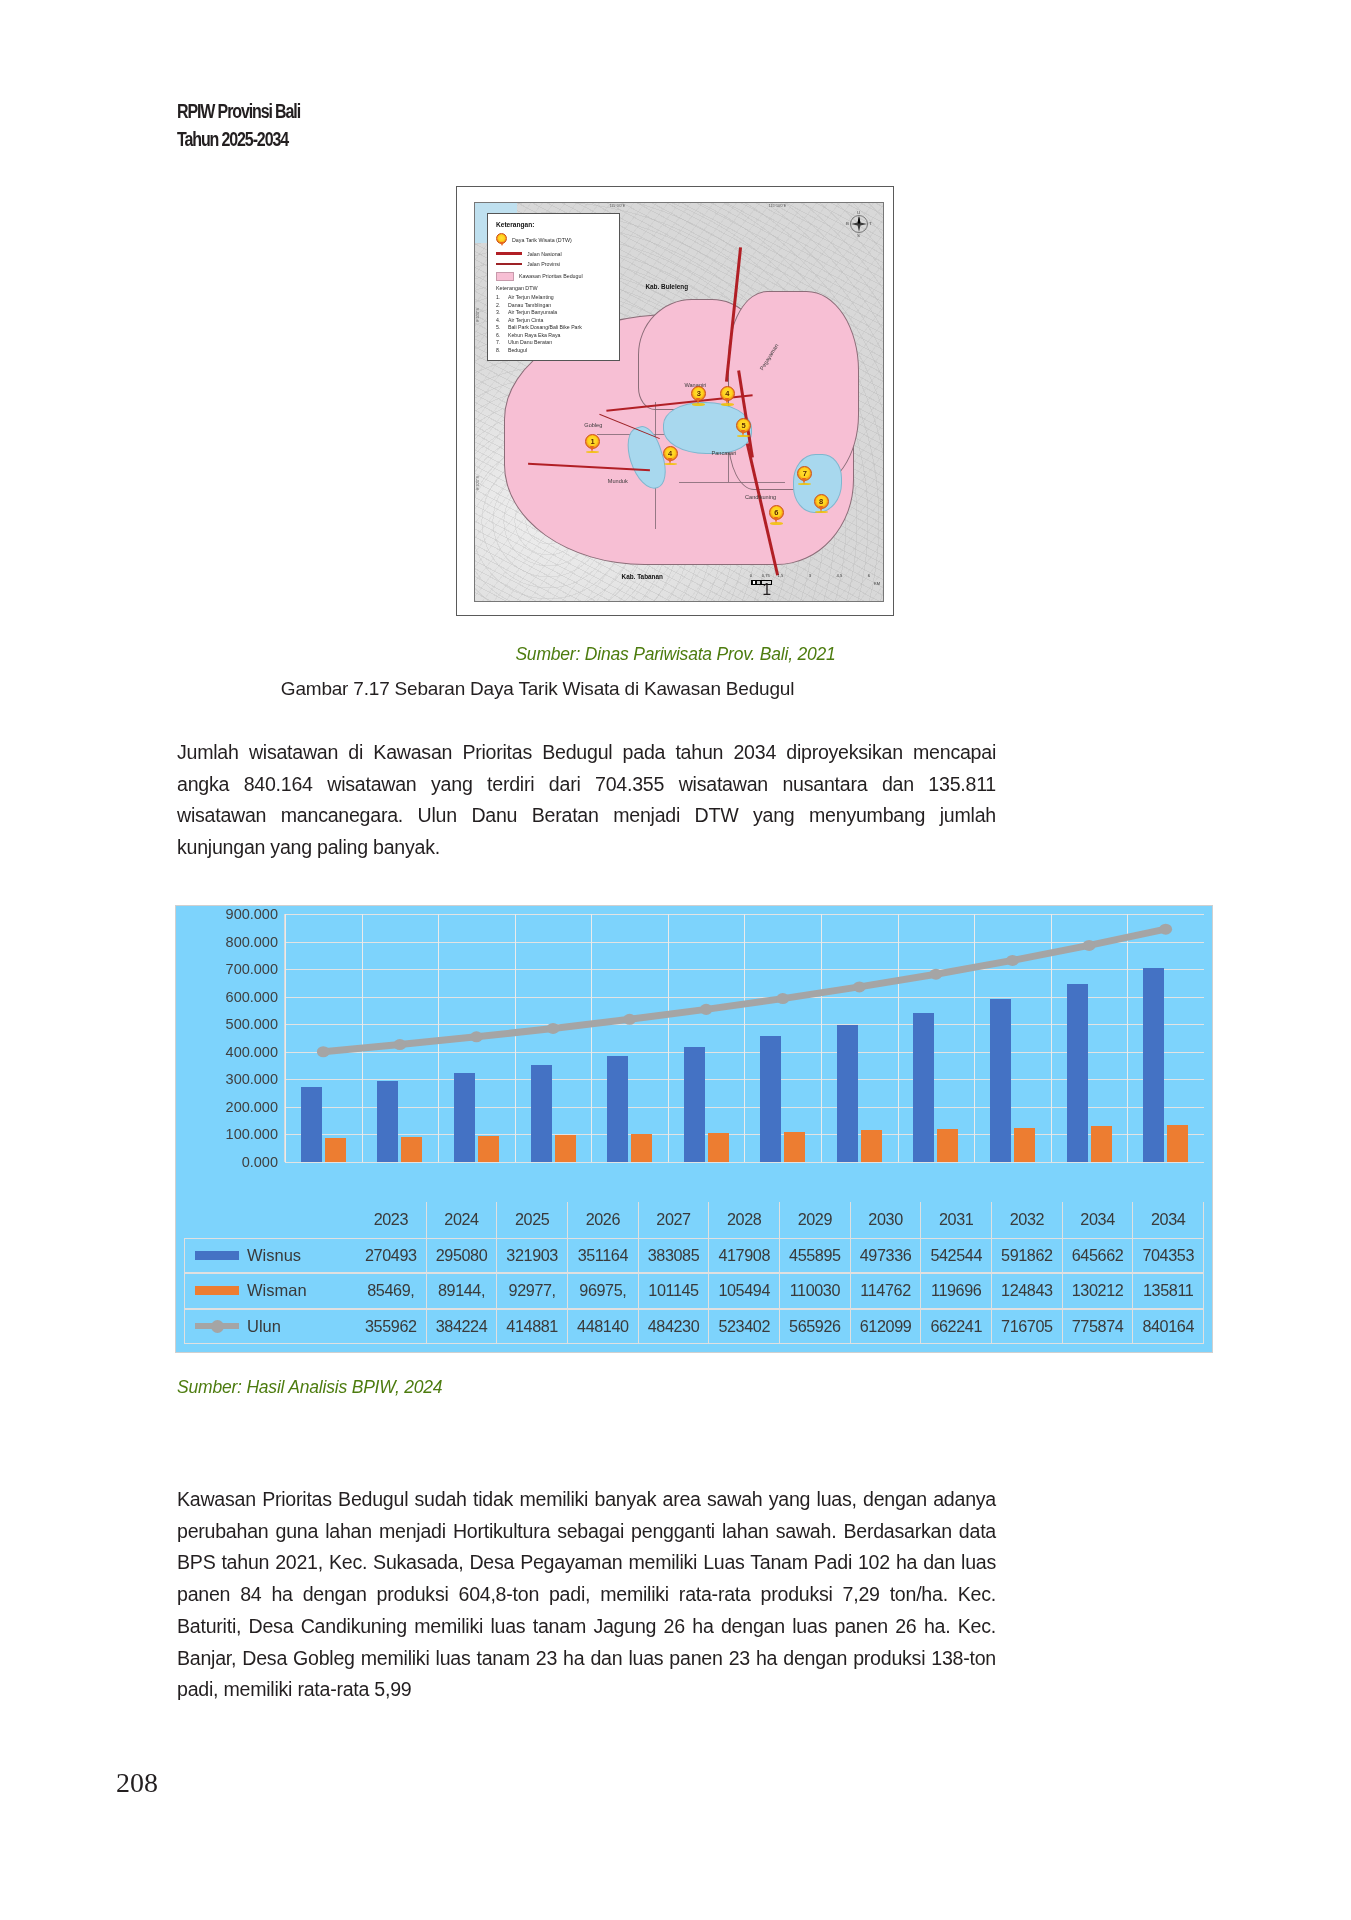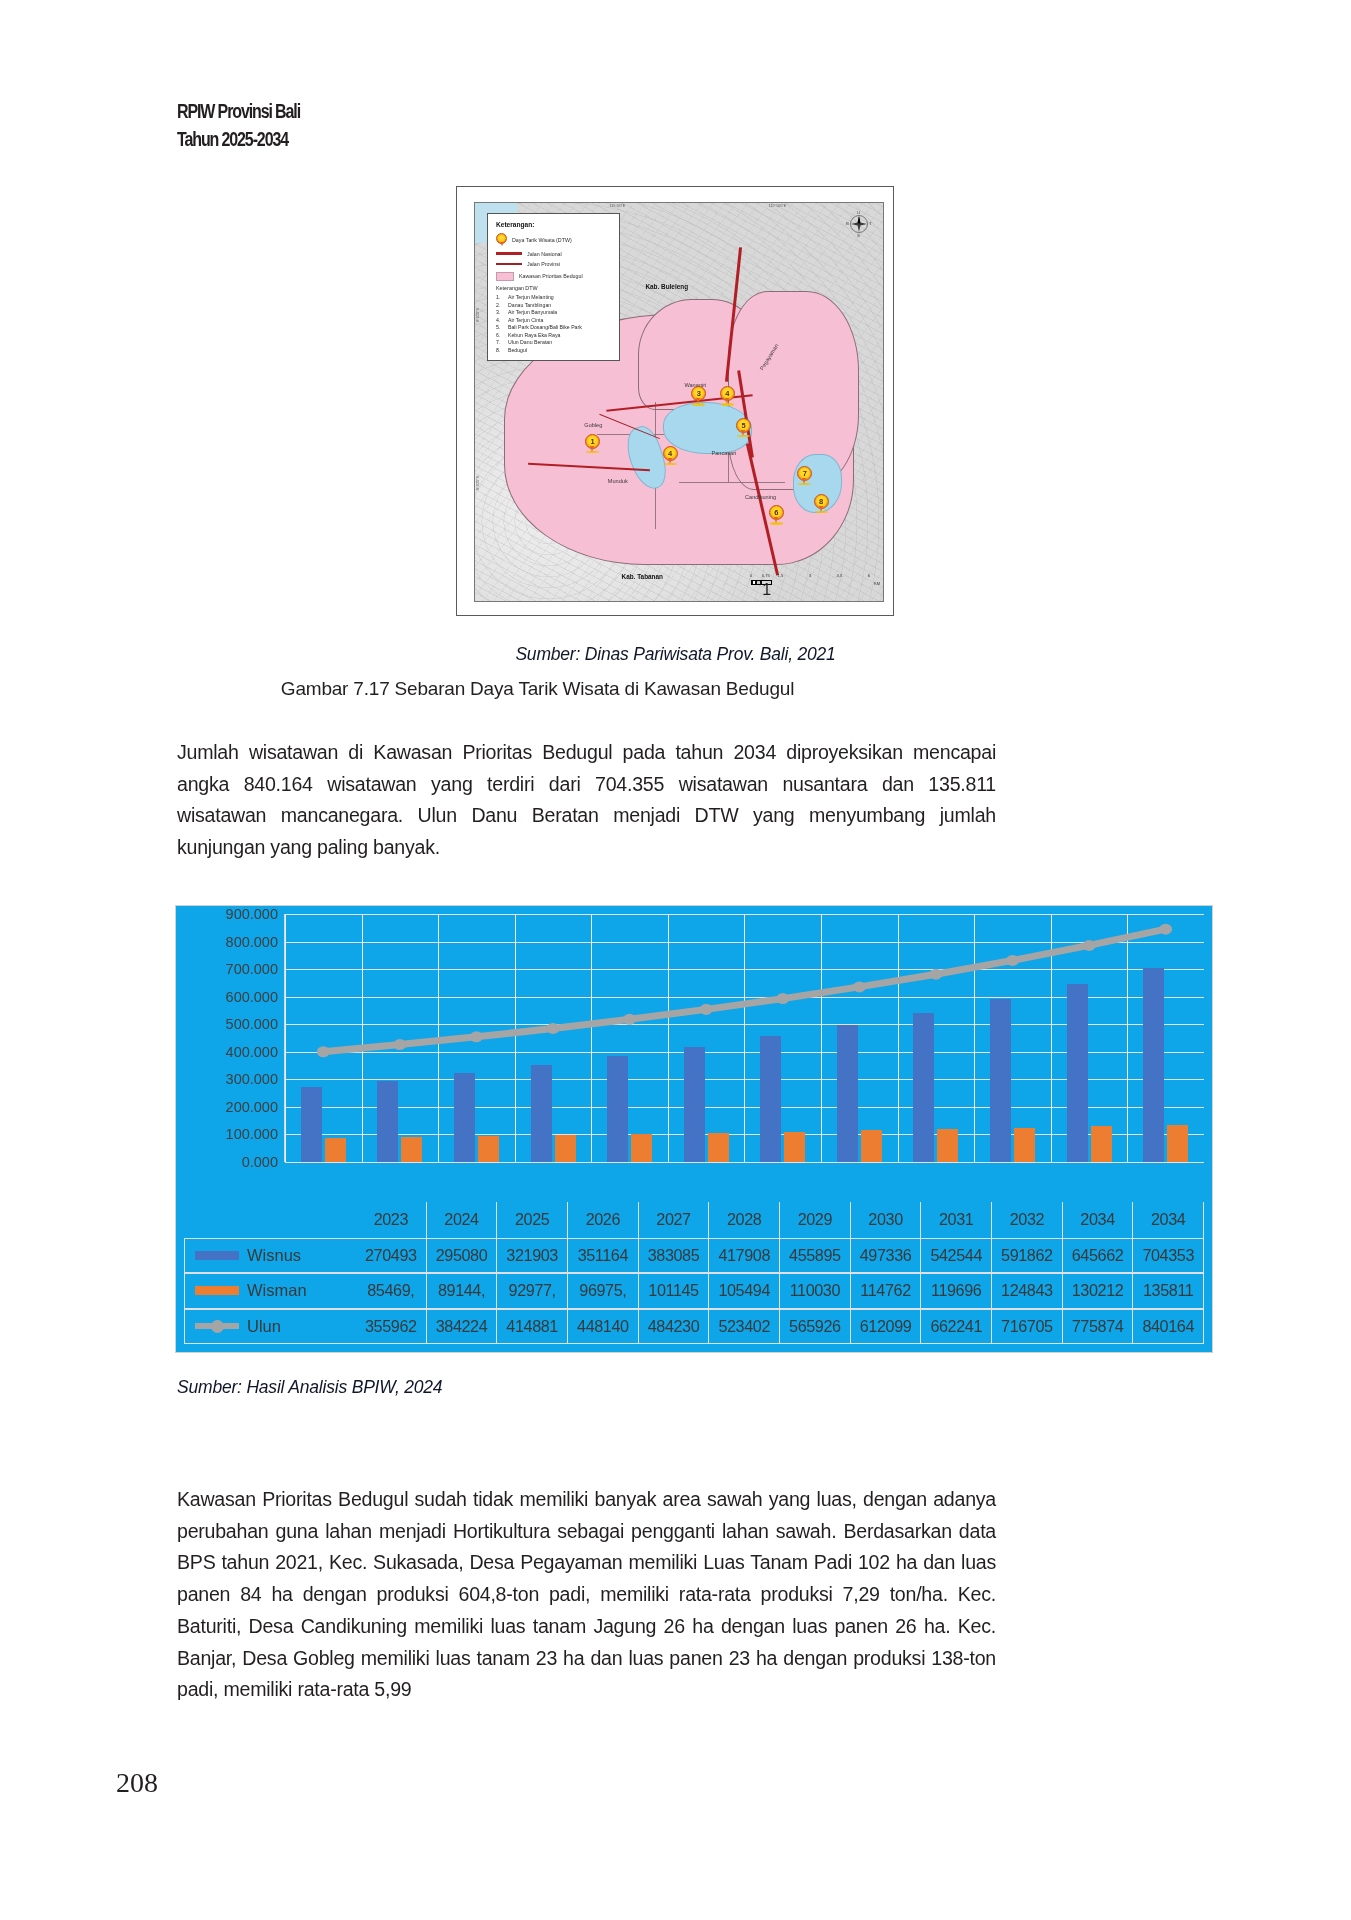--- a/index.html
+++ b/index.html
@@ -119,40 +119,40 @@
   .grat { position:absolute; font-size:3.6px; color:#555; }
   .scalebar { position:absolute; right:14px; bottom:16px; width:118px; }
   .scalebar .nums { position:relative; height:7px; }
   .scalebar .nums span { position:absolute; font-size:4.2px; color:#333; transform:translateX(-50%); }
   .scalebar .bar { display:flex; height:5px; border:0.5px solid #000; }
   .scalebar .bar i { display:block; height:100%; }
   .scalebar .km { position:absolute; right:-11px; bottom:-1px; font-size:4px; color:#333; }
 
   
   .src-ital {
-    position:absolute; font-style:italic; font-size:17.5px; color:#0f172a;
+    position:absolute; font-style:italic; font-size:17.5px; color:#4d7c0f;
     font-family:"Liberation Sans", sans-serif; letter-spacing:-0.2px;
   }
   .fig-cap {
     position:absolute; font-size:19px; color:#231f20;
     font-family:"Liberation Sans", sans-serif; letter-spacing:-0.2px;
   }
 
   
   .body-par {
     position:absolute; left:177px; width:819px;
     font-size:19.6px; line-height:1.62; color:#231f20;
     text-align:justify; letter-spacing:-0.25px;
     font-family:"Liberation Sans", sans-serif;
   }
 
   
   .chart-box {
     position:absolute; left:175px; top:905px; width:1038px; height:448px;
-    border:1px solid #d0d0d0; background:#0ea5e9;
+    border:1px solid #d0d0d0; background:#7dd3fc;
   }
   .plot-wrap { position:absolute; left:0; top:8px; right:8px; height:280px; }
   .y-labels { position:absolute; left:0; top:0; width:108px; height:248px; }
   .y-labels span {
     position:absolute; right:6px; font-size:14.5px; color:#3f3f3f;
     transform:translateY(-50%); white-space:nowrap;
     font-family:"Liberation Sans", sans-serif;
   }
   .plot {
     position:absolute; left:108px; top:0; right:0; height:248px;

